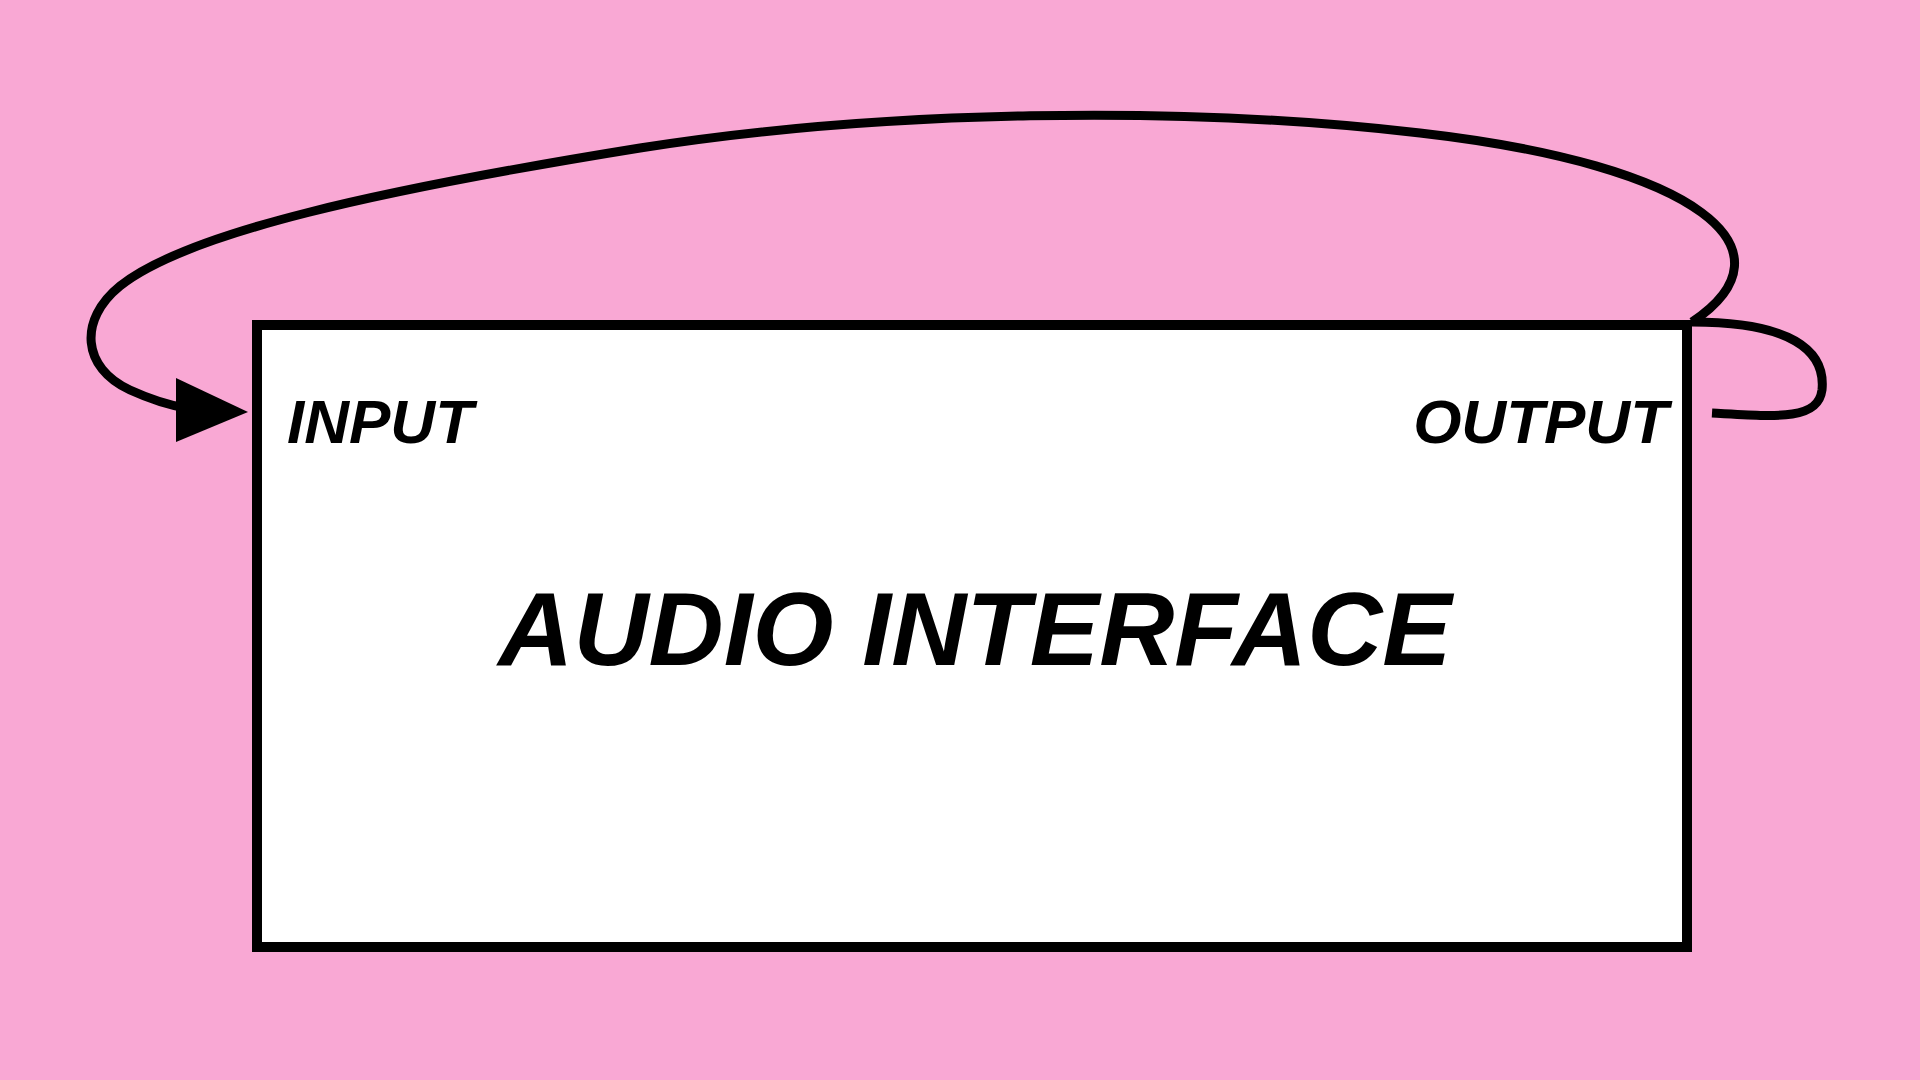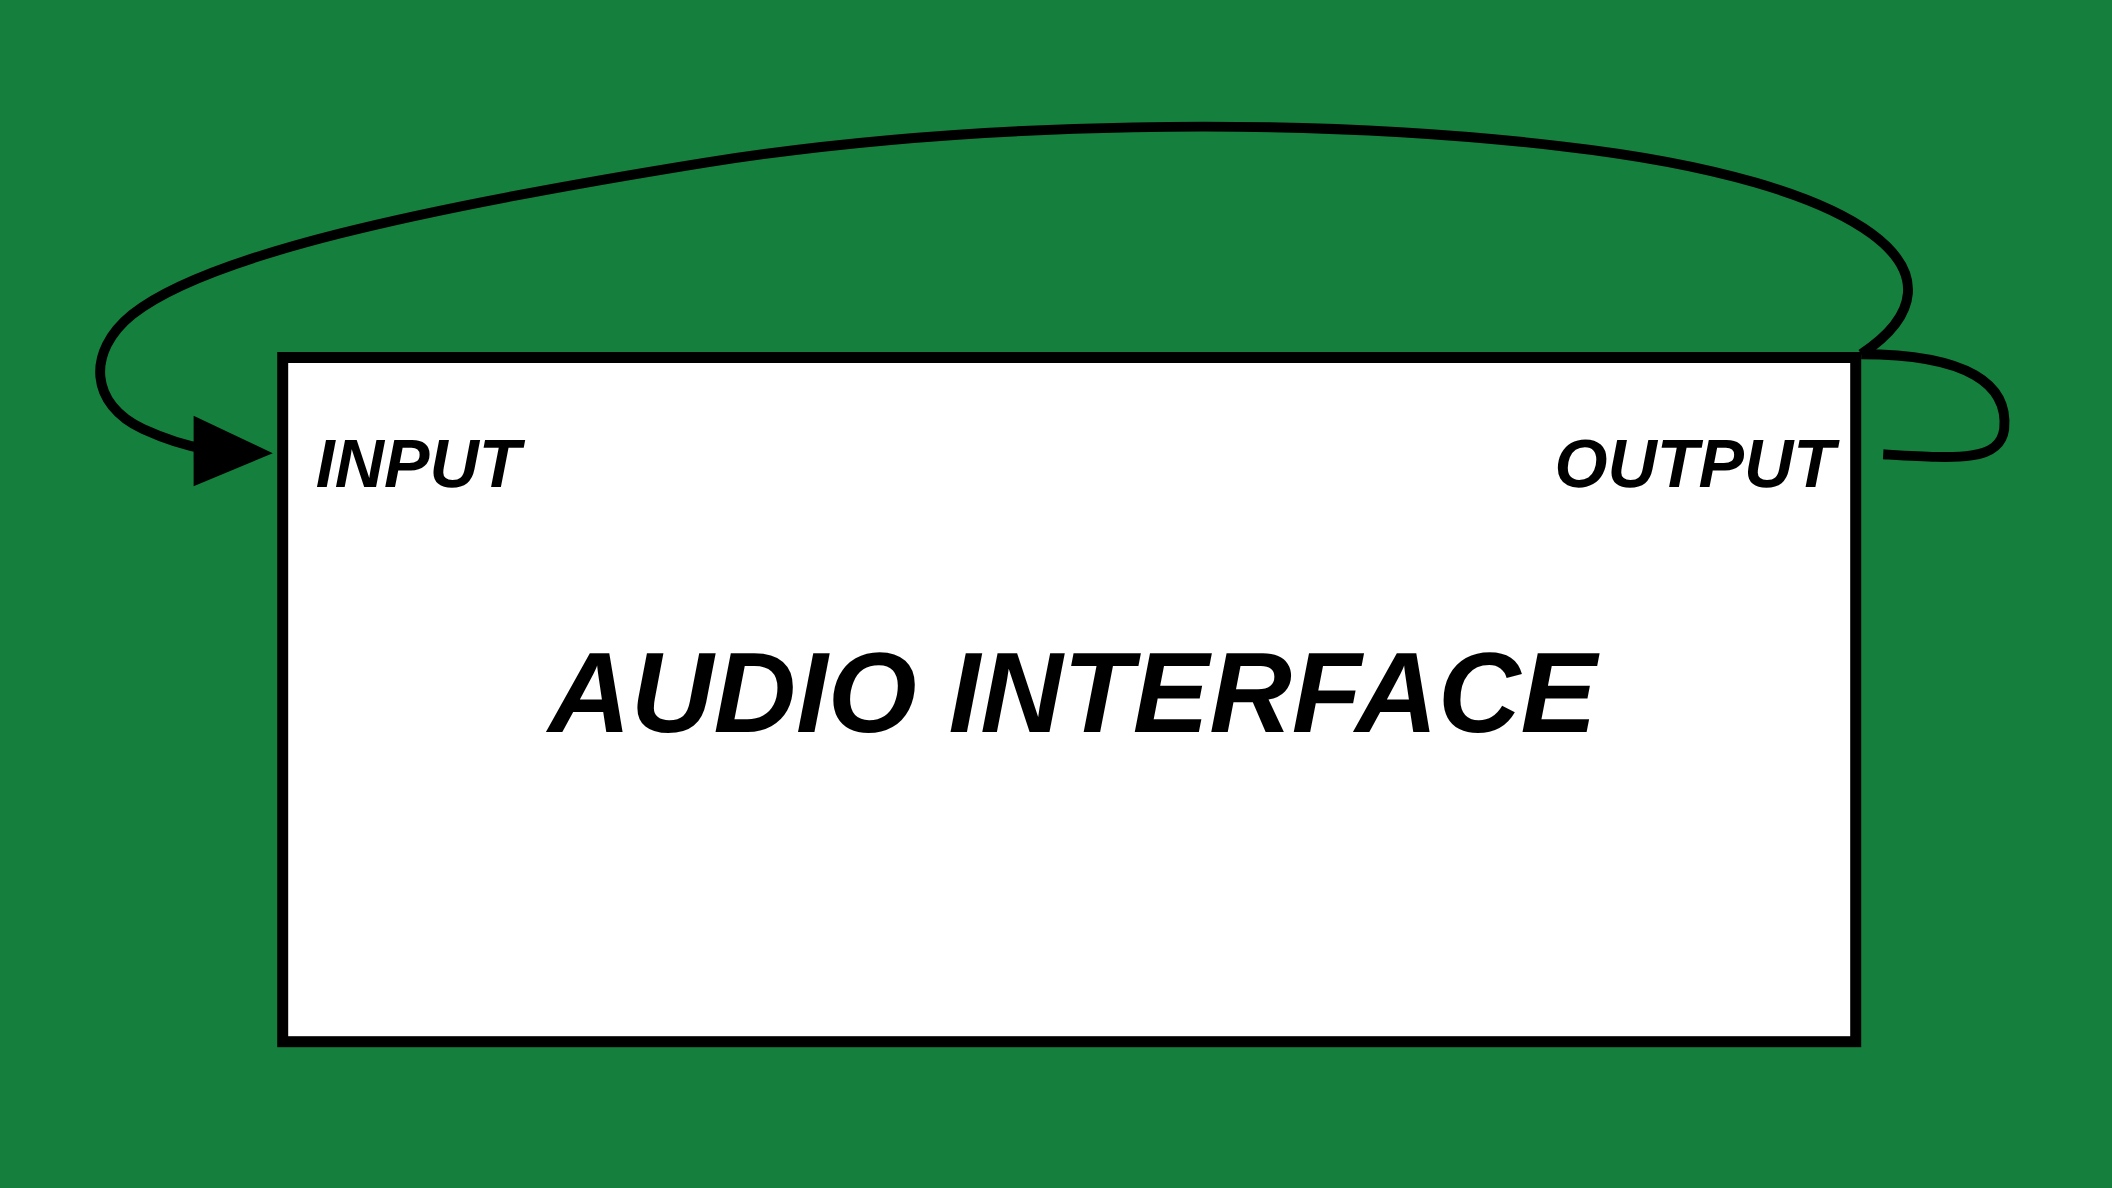--- a/index.html
+++ b/index.html
@@ -11,21 +11,21 @@
   body {
     width: 1920px;
     height: 1080px;
     overflow: hidden;
     font-family: "Liberation Sans", sans-serif;
   }
   #stage {
     position: relative;
     width: 1920px;
     height: 1080px;
-    background: #15803d;
+    background: #f9a8d4;
   }
   #diagram-svg {
     position: absolute;
     left: 0;
     top: 0;
     width: 1920px;
     height: 1080px;
     display: block;
   }
   .diagram-label {

